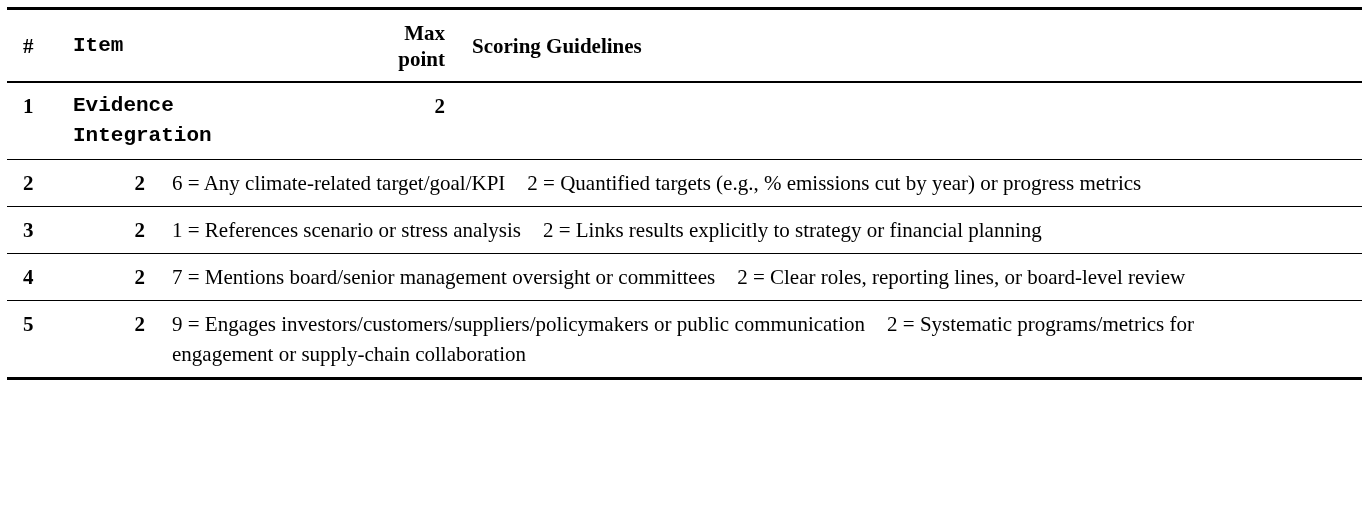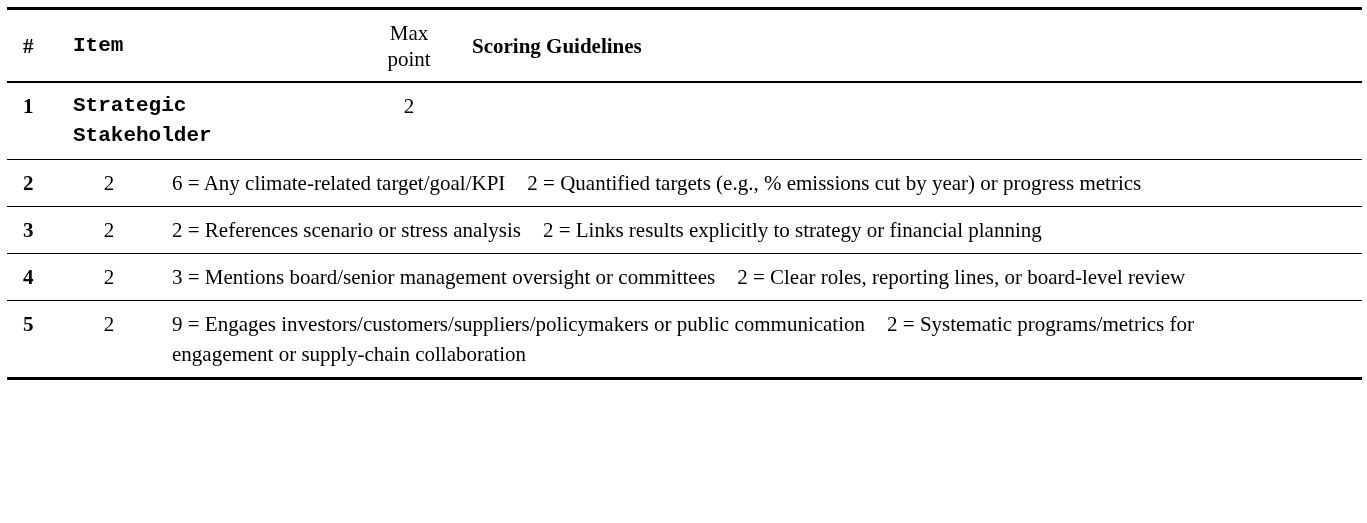--- a/index.html
+++ b/index.html
@@ -55,22 +55,22 @@
   }
   .c-item {
     width: 300px;
     padding-right: 92px;
     font-weight: bold;
     flex-shrink: 0;
     font-family: Liberation Mono, monospace;
   }
   .c-max {
     width: 72px;
-    text-align: center;
-    font-weight: normal;
+    text-align: right;
+    font-weight: bold;
     flex-shrink: 0;
   }
   .c-guide {
     flex: 1;
     padding-left: 27px;
     padding-right: 160px;
   }
   .thead .c-guide {
     padding-right: 0;
     white-space: nowrap;
@@ -92,40 +92,40 @@
 
     <div class="thead">
       <div class="cell c-num">#</div>
       <div class="cell c-item">Item</div>
       <div class="cell c-max">Max point</div>
       <div class="cell c-guide">Scoring Guidelines</div>
     </div>
 
     <div class="trow">
       <div class="cell c-num">1</div>
-      <div class="cell c-item">Strategic Stakeholder</div>
+      <div class="cell c-item">Evidence Integration</div>
       <div class="cell c-max">2</div>
     </div>
 
     <div class="trow">
       <div class="cell c-num">2</div>
       <div class="cell c-max">2</div>
       <div class="cell c-guide"><span>6 = Any climate-related target/goal/KPI</span><span class="qgap"></span><span>2 = Quantified targets (e.g., % emissions cut by year) or progress metrics</span></div>
     </div>
 
     <div class="trow">
       <div class="cell c-num">3</div>
       <div class="cell c-max">2</div>
-      <div class="cell c-guide"><span>2 = References scenario or stress analysis</span><span class="qgap"></span><span>2 = Links results explicitly to strategy or financial planning</span></div>
+      <div class="cell c-guide"><span>1 = References scenario or stress analysis</span><span class="qgap"></span><span>2 = Links results explicitly to strategy or financial planning</span></div>
     </div>
 
     <div class="trow">
       <div class="cell c-num">4</div>
       <div class="cell c-max">2</div>
-      <div class="cell c-guide"><span>3 = Mentions board/senior management oversight or committees</span><span class="qgap"></span><span>2 = Clear roles, reporting lines, or board-level review</span></div>
+      <div class="cell c-guide"><span>7 = Mentions board/senior management oversight or committees</span><span class="qgap"></span><span>2 = Clear roles, reporting lines, or board-level review</span></div>
     </div>
 
     <div class="trow">
       <div class="cell c-num">5</div>
       <div class="cell c-max">2</div>
       <div class="cell c-guide"><span>9 = Engages investors/customers/suppliers/policymakers or public communication</span><span class="qgap"></span><span>2 = Systematic programs/metrics for engagement or supply-chain collaboration</span></div>
     </div>
 
   </div>
 </div>

